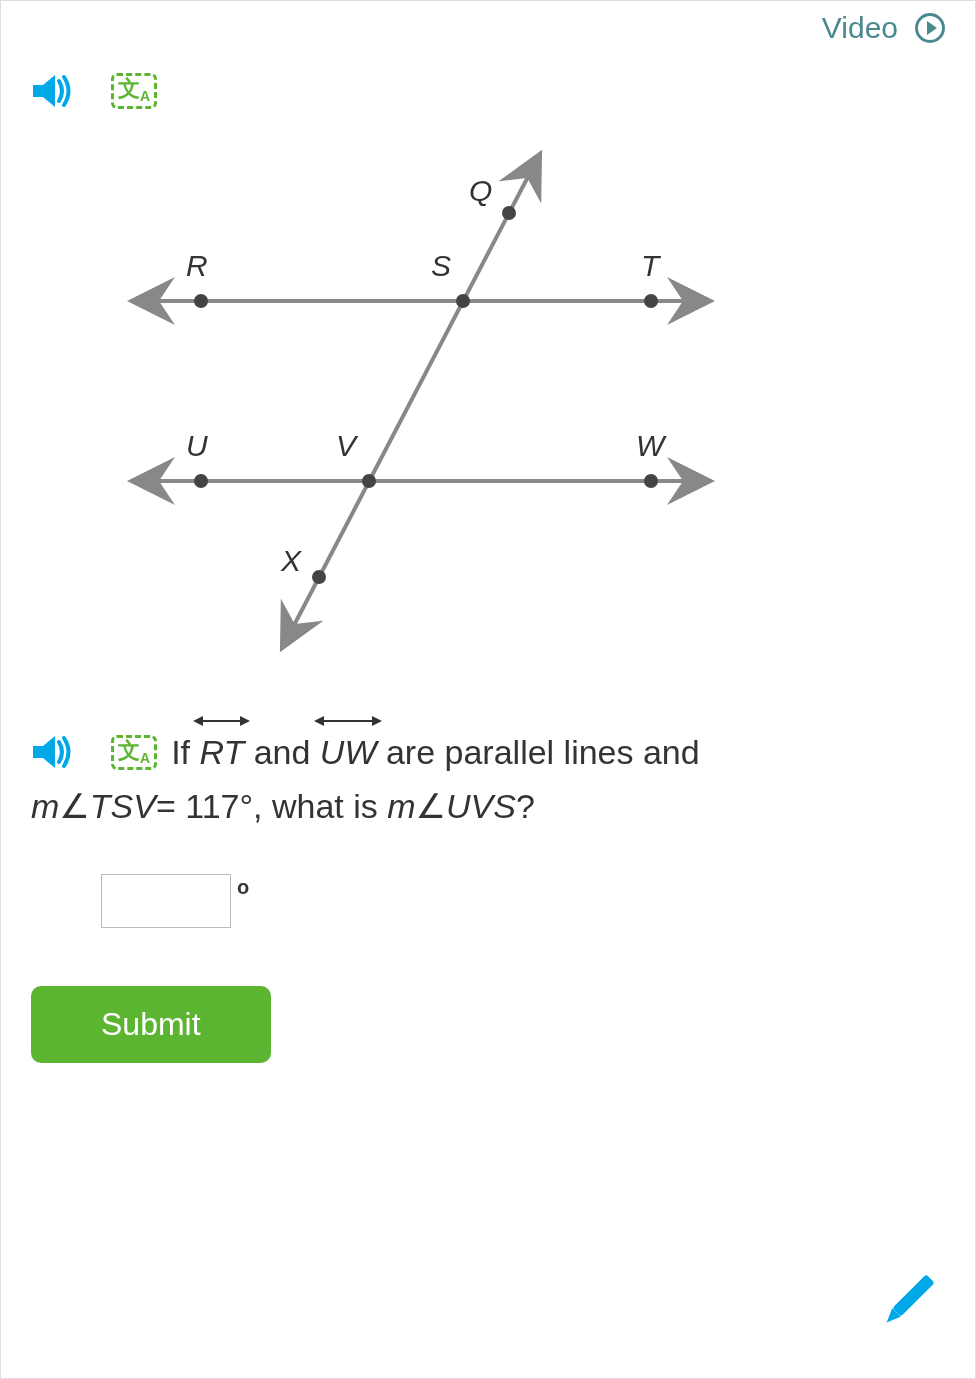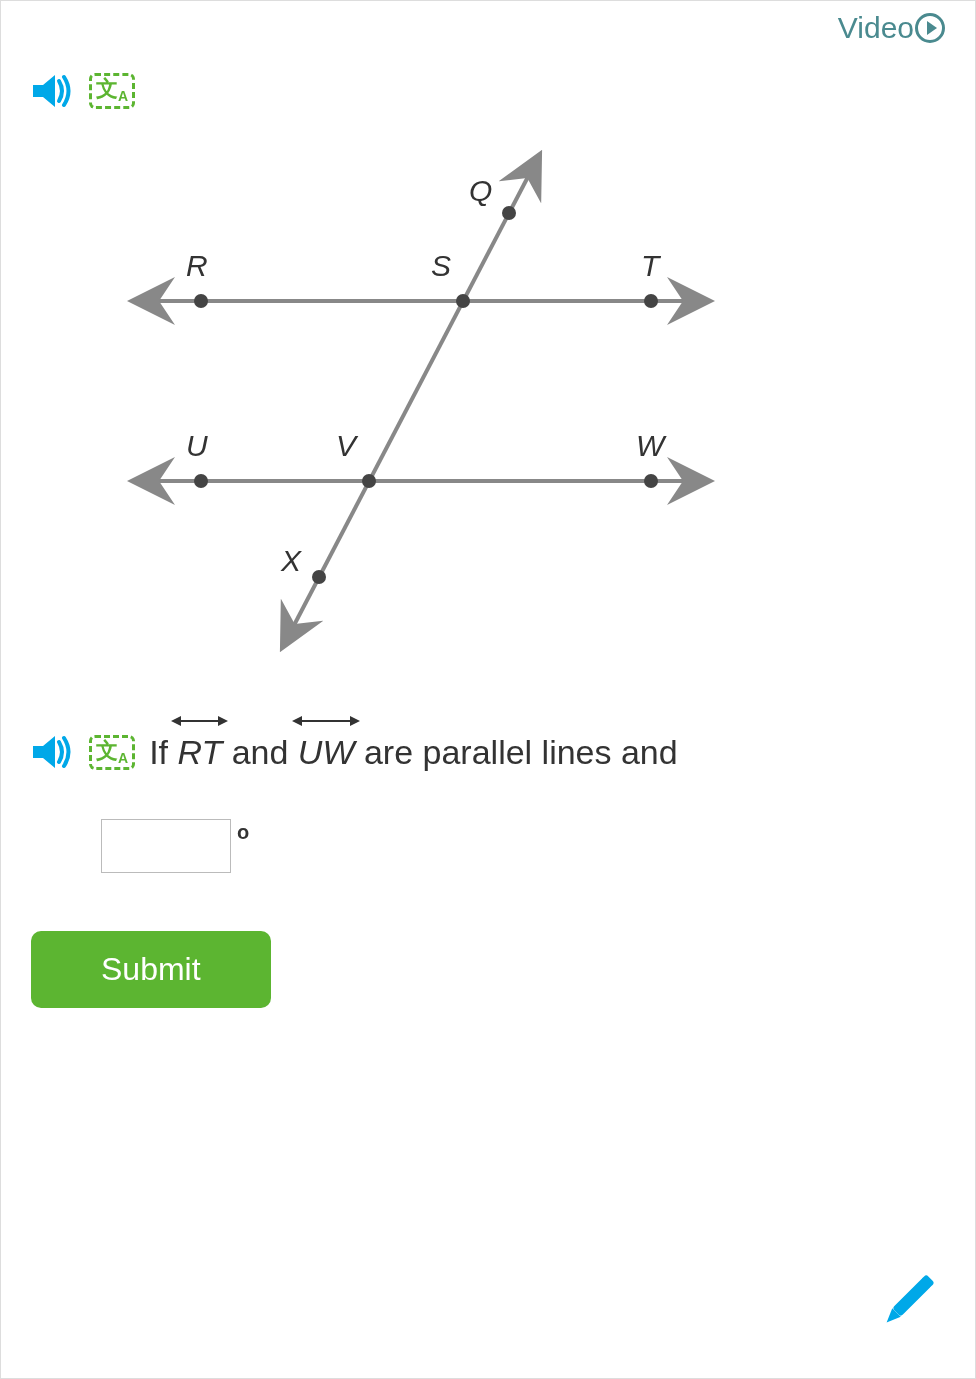--- a/index.html
+++ b/index.html
@@ -17,21 +17,21 @@
     min-height: 1379px;
   }
   .video-link {
     position: absolute;
     top: 10px;
     right: 30px;
     color: #4a8a8f;
     font-size: 30px;
     display: flex;
     align-items: center;
-    gap: 1px;
+    gap: 17px;
     cursor: pointer;
   }
   .video-link .play-circle {
     width: 30px;
     height: 30px;
     border: 3px solid #4a8a8f;
     border-radius: 50%;
     display: inline-flex;
     align-items: center;
     justify-content: center;
@@ -59,20 +59,21 @@
   .translate-icon {
     color: #5cb531;
     border: 3px dashed #5cb531;
     border-radius: 6px;
     font-size: 22px;
     padding: 2px 4px;
     font-weight: bold;
     cursor: pointer;
     line-height: 1;
     position: relative;
+    margin-left: 22px;
   }
   .translate-icon .xa {
     font-family: Arial, sans-serif;
   }
   .diagram-wrap {
     margin: 30px 0 60px 60px;
   }
   .question-block {
     font-size: 34px;
     line-height: 1.6;
@@ -244,20 +245,23 @@
           <span class="italic">RT</span>
         </span>
         <span class="q-text"> and </span>
         <span class="overline-arrow">
           <span class="left-arrowhead"></span>
           <span class="italic">UW</span>
         </span>
         <span class="q-text"> are parallel lines and</span>
       </span>
     </div>
+    <div>
+      <span class="italic">m</span><span class="angle">∠</span><span class="italic">TSV</span><span>= 117°, what is </span><span class="italic">m</span><span class="angle">∠</span><span class="italic">UVS</span><span>?</span>
+    </div>
   </div>
 
   <div class="answer-row">
     <input class="answer-input" type="text" value="" style="">
     <span class="deg-symbol">o</span>
   </div>
 
   <button class="submit-btn">Submit</button>
 
   <span class="pencil-icon">

